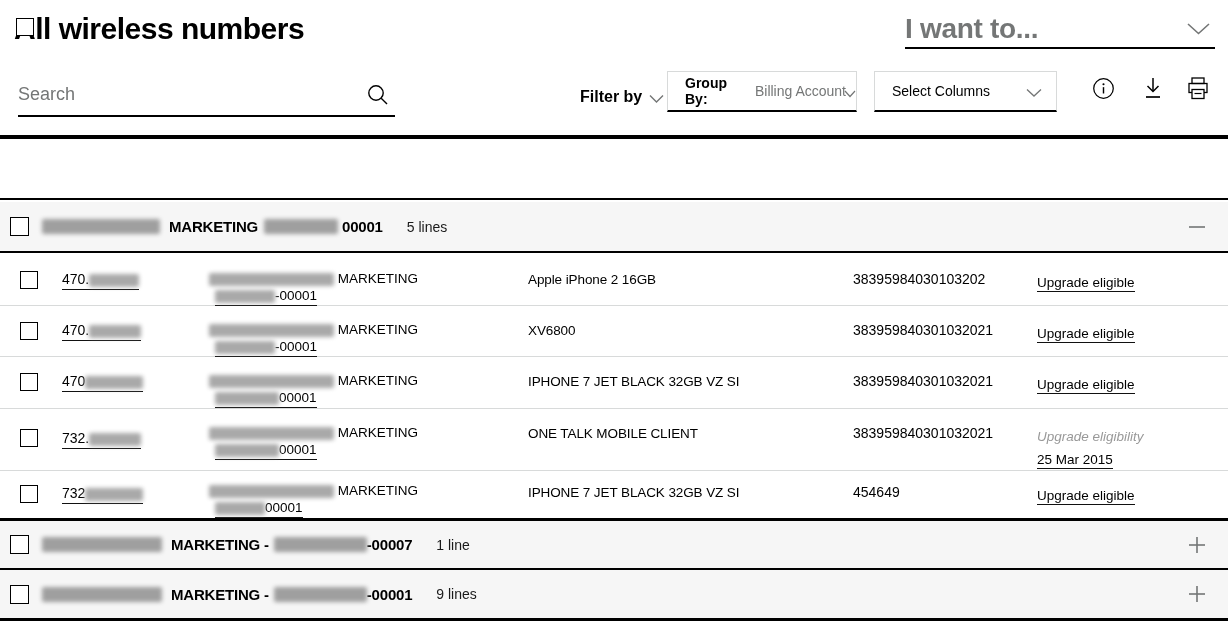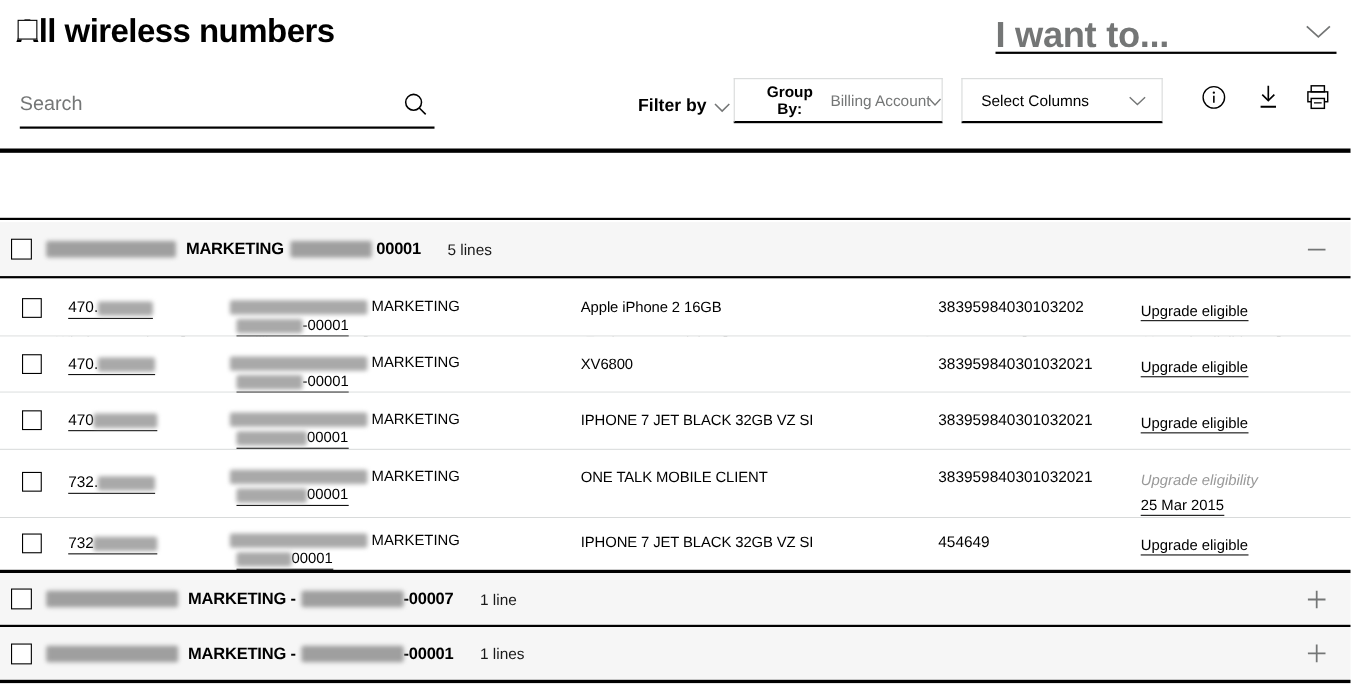--- a/index.html
+++ b/index.html
@@ -8,37 +8,37 @@
     position:relative; width:1228px; height:624px; background:#fff;
     font-family:"Liberation Sans","DejaVu Sans",sans-serif; color:#000;
     overflow:hidden;
   }
   .abs { position:absolute; }
 
   
   .title { left:14px; top:12px; font-size:30px; font-weight:bold; letter-spacing:-0.5px; }
   .iwt { left:905px; top:13px; width:310px; height:36px; border-bottom:2px solid #000;
          display:flex; align-items:flex-start; justify-content:space-between; cursor:pointer; }
-  .iwt-label { font-size:33px; font-weight:bold; color:#747676; letter-spacing:-0.3px; }
+  .iwt-label { font-size:28px; font-weight:bold; color:#747676; letter-spacing:-0.3px; }
   .iwt-chev { margin-top:9px; margin-right:4px; }
 
   
   .search-wrap { left:18px; top:78px; width:377px; height:39px; border-bottom:2px solid #000; }
   .search-input { width:340px; height:32px; border:none; outline:none; font-size:18px;
                   color:#000; background:transparent; font-family:inherit; }
   .search-input::placeholder { color:#747676; opacity:1; }
   .search-icon { position:absolute; right:6px; top:5px; }
 
   .filterby { left:580px; top:86px; display:flex; align-items:center; gap:7px; cursor:pointer; }
   .filterby-label { font-size:16px; font-weight:bold; }
 
   .drop-box { height:41px; top:71px; background:#fff; border:1px solid #d8dada;
               border-bottom:2px solid #000; display:flex; align-items:center; cursor:pointer; }
   .groupby { left:667px; width:190px; padding-left:17px; }
-  .groupby-label { font-size:14px; font-weight:bold;text-align:center; }
+  .groupby-label { font-size:14px; font-weight:bold; }
   .groupby-value { font-size:14px; color:#747676; margin-left:4px; white-space:nowrap; }
   .groupby-chev { margin-left:-2px; margin-top:3px; }
   .selcols { left:874px; width:183px; padding-left:17px; justify-content:space-between; padding-right:14px; }
   .selcols-label { font-size:14px; font-weight:normal; }
 
   .tool-icon { cursor:pointer; }
 
   .black-bar { left:0; top:135px; width:1228px; height:4px; background:#000; }
 
   
@@ -326,21 +326,21 @@
 
   <div class="abs divider-black" style="top:568px; height:2px;"></div>
 
   <div class="abs group-row" style="top:570px; height:48px;">
     <div class="gr-inner">
       <div class="checkbox gr-check"></div>
       <span class="redact big" style="width:120px; margin-left:13px;"></span>
       <span class="gr-name" style="margin-left:9px;">MARKETING -</span>
       <span class="redact big" style="width:93px; margin-left:5px;"></span>
       <span class="gr-name">-00001</span>
-      <span class="gr-count">1 lines</span>
+      <span class="gr-count">9 lines</span>
     </div>
     <span class="toggle-btn">
       <svg width="18" height="18" viewBox="0 0 18 18">
           <line x1="1" y1="9" x2="17" y2="9" stroke="#747676" stroke-width="1.6"></line>
           <line x1="9" y1="1" x2="9" y2="17" stroke="#747676" stroke-width="1.6"></line>
         </svg>
     </span>
   </div>
 
   <div class="abs divider-black" style="top:618px; height:3px;"></div>

